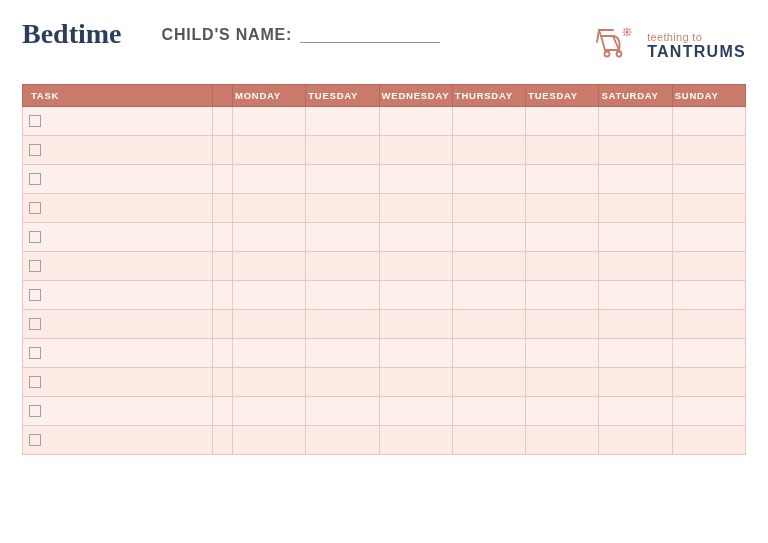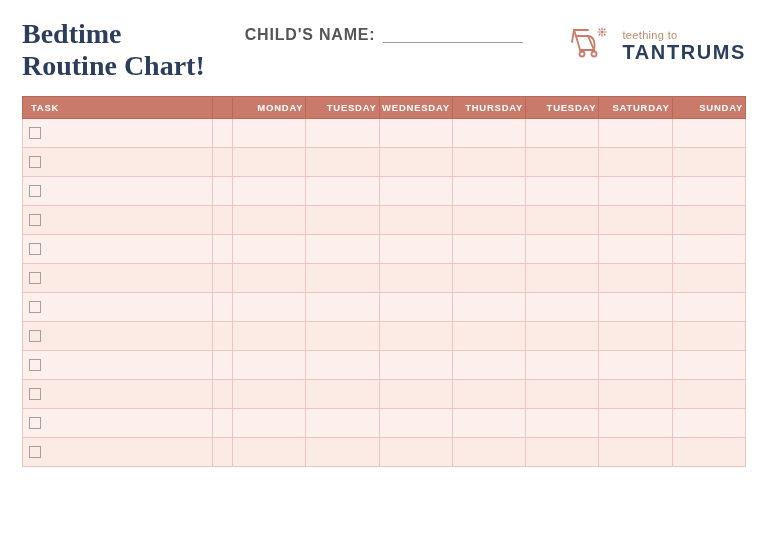--- a/index.html
+++ b/index.html
@@ -95,42 +95,42 @@
 
     .logo-teething {
       font-size: 11px;
       color: #c0876a;
       font-family: Arial, sans-serif;
       font-weight: 400;
       letter-spacing: 0.03em;
     }
 
     .logo-tantrums {
-      font-size: 20px;
+      font-size: 16px;
       font-weight: 700;
       color: #2d3e5c;
       font-family: Arial, sans-serif;
       letter-spacing: 0.08em;
     }
 
     
     .chart-table {
       width: 100%;
       border-collapse: collapse;
       table-layout: fixed;
     }
 
     .chart-table thead tr th {
       background-color: #c97a6a;
       color: #fff;
       font-size: 9.5px;
       font-weight: 700;
       font-family: Arial, sans-serif;
       letter-spacing: 0.08em;
-      text-align: right;
+      text-align: left;
       padding: 5px 2px;
       border: 1px solid #b86a58;
     }
 
     .chart-table thead tr th.task-col {
       text-align: left;
       padding-left: 8px;
       width: 190px;
     }
 
@@ -171,21 +171,20 @@
   </style>
 </head>
 <body>
 
 <div class="page">
 
   <div class="header">
 
     <div class="title-block">
       <div class="title-line1">Bedtime</div>
-      <div class="title-line2">Routine Chart!</div>
     </div>
 
     <div class="child-info">
       <div class="child-info-row">
         <span class="child-info-label">CHILD'S NAME:</span>
         <div class="child-info-line"></div>
       </div>
     </div>
 
     <div class="logo-block">

